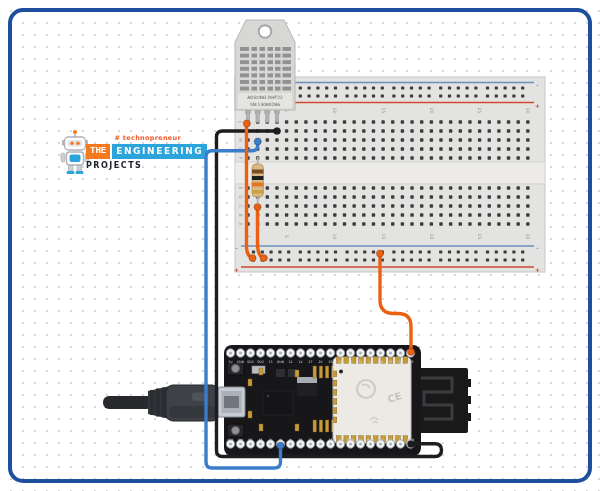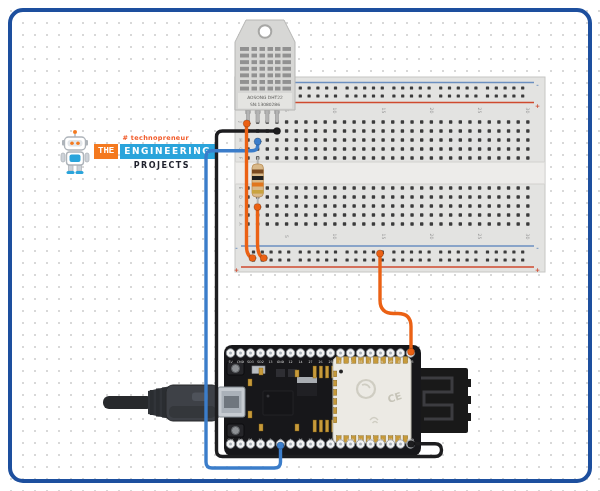--- a/index.html
+++ b/index.html
@@ -5,27 +5,27 @@
   html,body{margin:0;padding:0;background:#fff;font-family:"DejaVu Sans",sans-serif;}
   #stage{position:relative;width:600px;height:491px;overflow:hidden;background:#ffffff;
     background-image:radial-gradient(#d8d8d8 1px, rgba(255,255,255,0) 1.4px);
     background-size:12px 12px;background-position:5px 5px;}
   .frame{position:absolute;left:8px;top:8px;width:584px;height:475px;box-sizing:border-box;
     border:4px solid #1d4f9e;border-radius:15px;}
   #art{position:absolute;left:0;top:0;}
   
   .logo{position:absolute;left:58px;top:128px;width:134px;height:48px;}
   .logo .robot{position:absolute;left:0;top:1px;}
-  .logo .ltext{position:absolute;left:36px;top:6px;width:96px;}
+  .logo .ltext{position:absolute;left:28px;top:6px;width:96px;}
   .tagline{font-weight:bold;font-size:6.5px;letter-spacing:.3px;color:#f15a29;text-align:right;margin:0 1px 2px 0;}
   .lrow{display:flex;}
   .box-the{background:#f4791f;color:#fff;font-weight:bold;font-size:9px;line-height:15px;padding:0 4px;font-family:Liberation Mono, monospace;}
   .box-eng{background:#2aa4db;color:#fff;font-weight:bold;font-size:9px;line-height:15px;letter-spacing:1.6px;
     padding:0 4px;margin-left:2px;flex:1;text-align:center;}
-  .projects{font-weight:bold;font-size:8px;letter-spacing:1.5px;color:#20222e;text-align:right;margin-top:2px;}
+  .projects{font-weight:bold;font-size:8px;letter-spacing:1.5px;color:#20222e;text-align:left;margin-top:2px;}
   text{font-family:"DejaVu Sans",sans-serif;}
 </style>
 </head>
 <body>
 
 <div id="stage">
   <div class="frame"></div>
 
   <div class="logo">
     <svg class="robot" width="34" height="46" viewBox="0 0 34 46">

